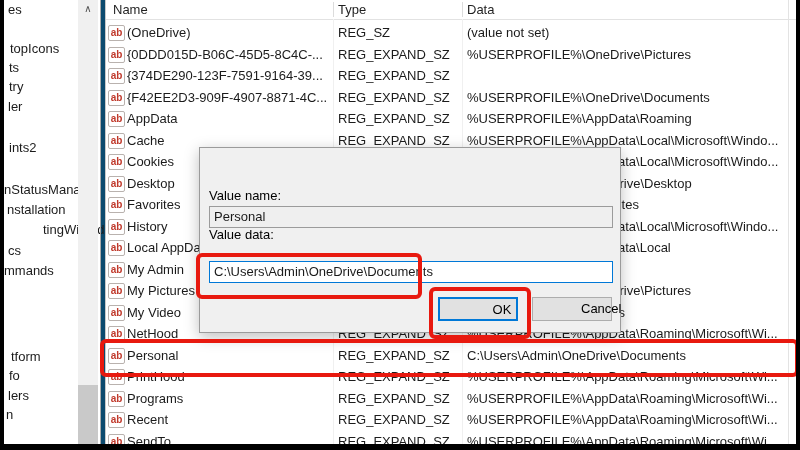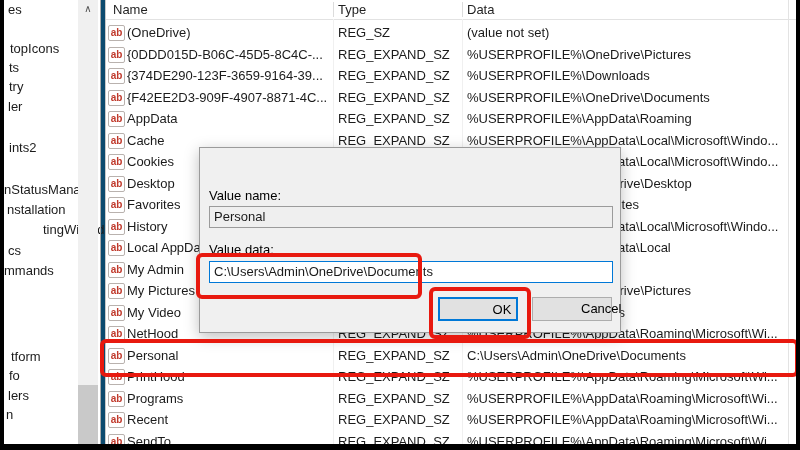--- a/index.html
+++ b/index.html
@@ -39,21 +39,21 @@
     border-radius:2px;color:#c0392b;font-weight:bold;font-size:10px;line-height:13px;text-align:center;}
 
   
   .dialog{position:absolute;left:199px;top:147px;width:420px;height:184px;background:#f0f0f0;
     border:1px solid #9b9b9b;box-shadow:0 4px 14px rgba(0,0,0,.25);z-index:10;font-size:13px;}
   .dlg-title{position:absolute;left:0;top:0;width:100%;height:30px;background:#fff;}
   .dlg-title-text{position:absolute;left:9px;top:7px;font-size:13px;color:#000;}
   .dlg-close{position:absolute;right:8px;top:5px;width:22px;height:20px;text-align:center;line-height:20px;
     font-size:13px;color:#333;cursor:default;}
   .dlg-label{position:absolute;left:9px;color:#000;}
-  .lbl-name{top:40px;} .lbl-data{top:94px;text-decoration:underline;}
+  .lbl-name{top:40px;} .lbl-data{top:79px;}
   .dlg-input{position:absolute;left:9px;width:394px;height:20px;font-family:"Liberation Sans",sans-serif;
     font-size:13px;padding:0 4px;line-height:20px;white-space:nowrap;overflow:hidden;}
   .in-name{top:58px;background:#efefef;border:1px solid #9b9b9b;color:#1b1b1b;}
   .in-data{top:113px;background:#fff;border:1px solid var(--accent,#0078d7);color:#1b1b1b;}
   .dlg-btn{position:absolute;top:149px;width:80px;height:24px;background:#e1e1e1;text-align:center;
     line-height:22px;font-size:13px;color:#000;box-sizing:border-box;padding-left:48px;}
   .btn-ok{left:238px;border:2px solid var(--accent,#0078d7);}
   .btn-cancel{left:332px;border:1px solid #adadad;}
 
   
@@ -113,23 +113,22 @@
           <span class="cdata">(value not set)</span>
         </div>
         <div class="row" style="top: 43.5px;">
           <span class="ab">ab</span>
           <span class="cname">{0DDD015D-B06C-45D5-8C4C-...</span>
           <span class="ctype">REG_EXPAND_SZ</span>
           <span class="cdata">%USERPROFILE%\OneDrive\Pictures</span>
         </div>
         <div class="row" style="top: 65px;">
           <span class="ab">ab</span>
-          <span class="cname">{374DE290-123F-3659-9164-39...</span>
-          <span class="ctype">REG_EXPAND_SZ</span>
-          <span class="cdata">%USERPROFILE%\Downloads</span>
+          <span class="cname">{374DE290-123F-7591-9164-39...</span>
+          <span class="ctype">REG_EXPAND_SZ</span>
         </div>
         <div class="row" style="top: 86.5px;">
           <span class="ab">ab</span>
           <span class="cname">{F42EE2D3-909F-4907-8871-4C...</span>
           <span class="ctype">REG_EXPAND_SZ</span>
           <span class="cdata">%USERPROFILE%\OneDrive\Documents</span>
         </div>
         <div class="row" style="top: 108px;">
           <span class="ab">ab</span>
           <span class="cname">AppData</span>

